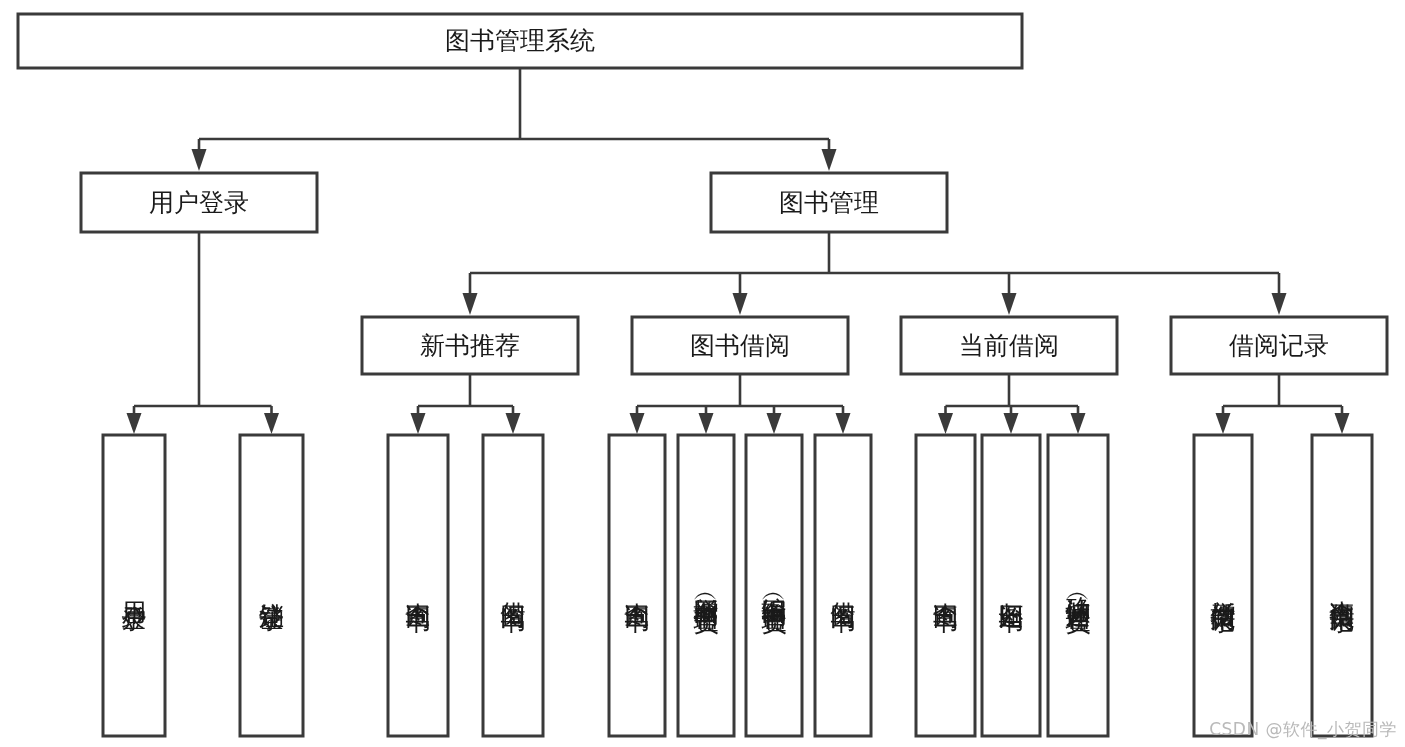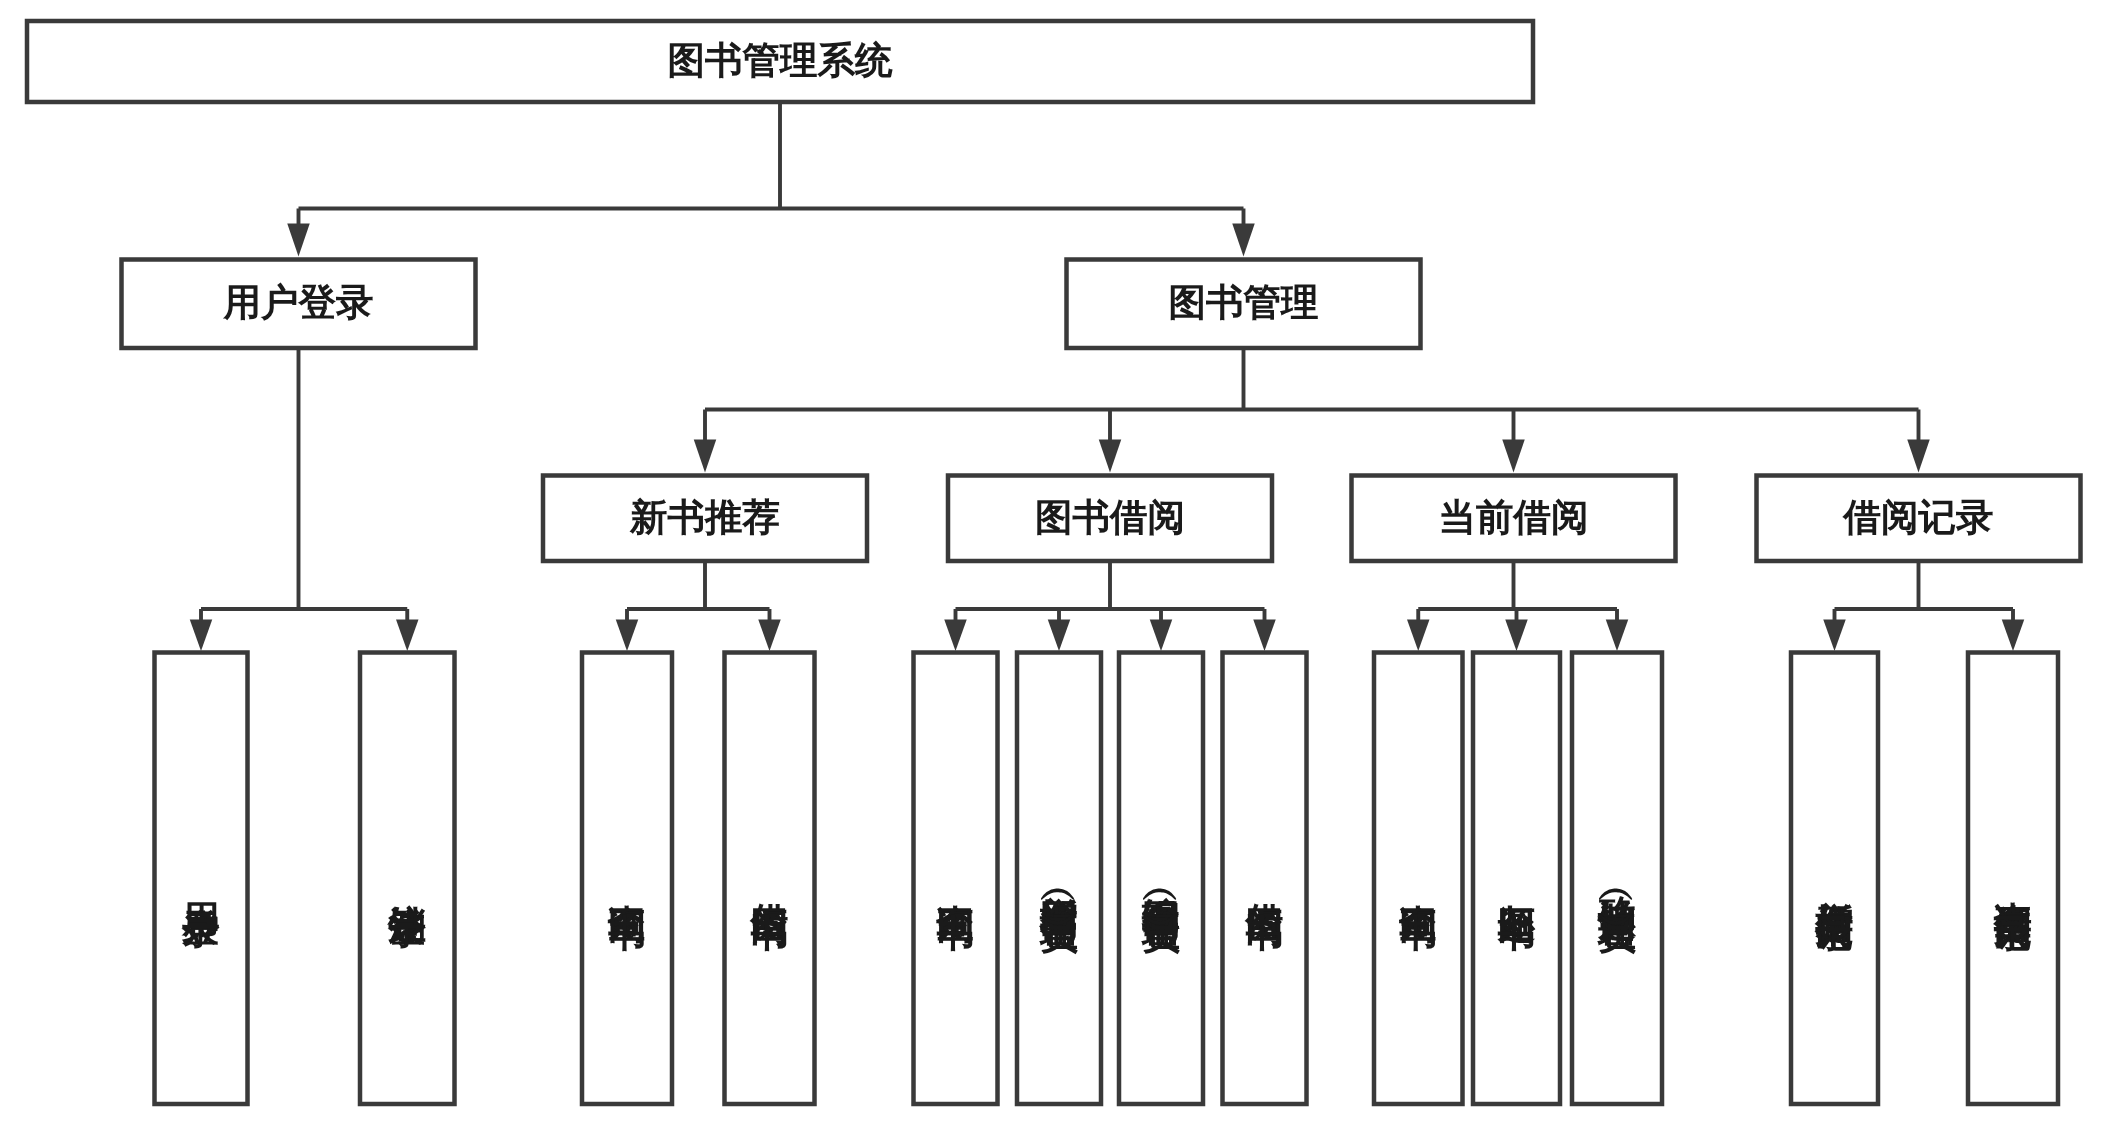--- a/index.html
+++ b/index.html
@@ -11,21 +11,20 @@
     width: 1405px;
     height: 747px;
     font-family: "DejaVu Sans", "Liberation Sans", sans-serif;
     overflow: hidden;
     position: relative;
   }
   #diagram-root {
     position: relative;
     width: 1405px;
     height: 747px;
-    font-weight: bold;
   }
   svg.flow {
     position: absolute;
     left: 0;
     top: 0;
     width: 1405px;
     height: 747px;
   }
   .box-rect {
     fill: #ffffff;
@@ -180,13 +179,14 @@
       <div class="node-label-v" style="left: 678px; top: 435px; width: 56px; height: 301px;">新增图书（管理员）</div>
       <div class="node-label-v" style="left: 746px; top: 435px; width: 56px; height: 301px;">编辑图书（管理员）</div>
       <div class="node-label-v" style="left: 815px; top: 435px; width: 56px; height: 301px;">借阅图书</div>
       <div class="node-label-v" style="left: 916px; top: 435px; width: 59px; height: 301px;">查询图书</div>
       <div class="node-label-v" style="left: 982px; top: 435px; width: 58px; height: 301px;">归还图书</div>
       <div class="node-label-v" style="left: 1048px; top: 435px; width: 60px; height: 301px;">确认归还（管理员）</div>
       <div class="node-label-v" style="left: 1194px; top: 435px; width: 58px; height: 301px;">新增借阅记录</div>
       <div class="node-label-v" style="left: 1312px; top: 435px; width: 60px; height: 301px;">查询借阅记录</div>
     </div>
 
+  <div class="watermark">CSDN @软件_小贺同学</div>
 </div>
 
 </body></html>

